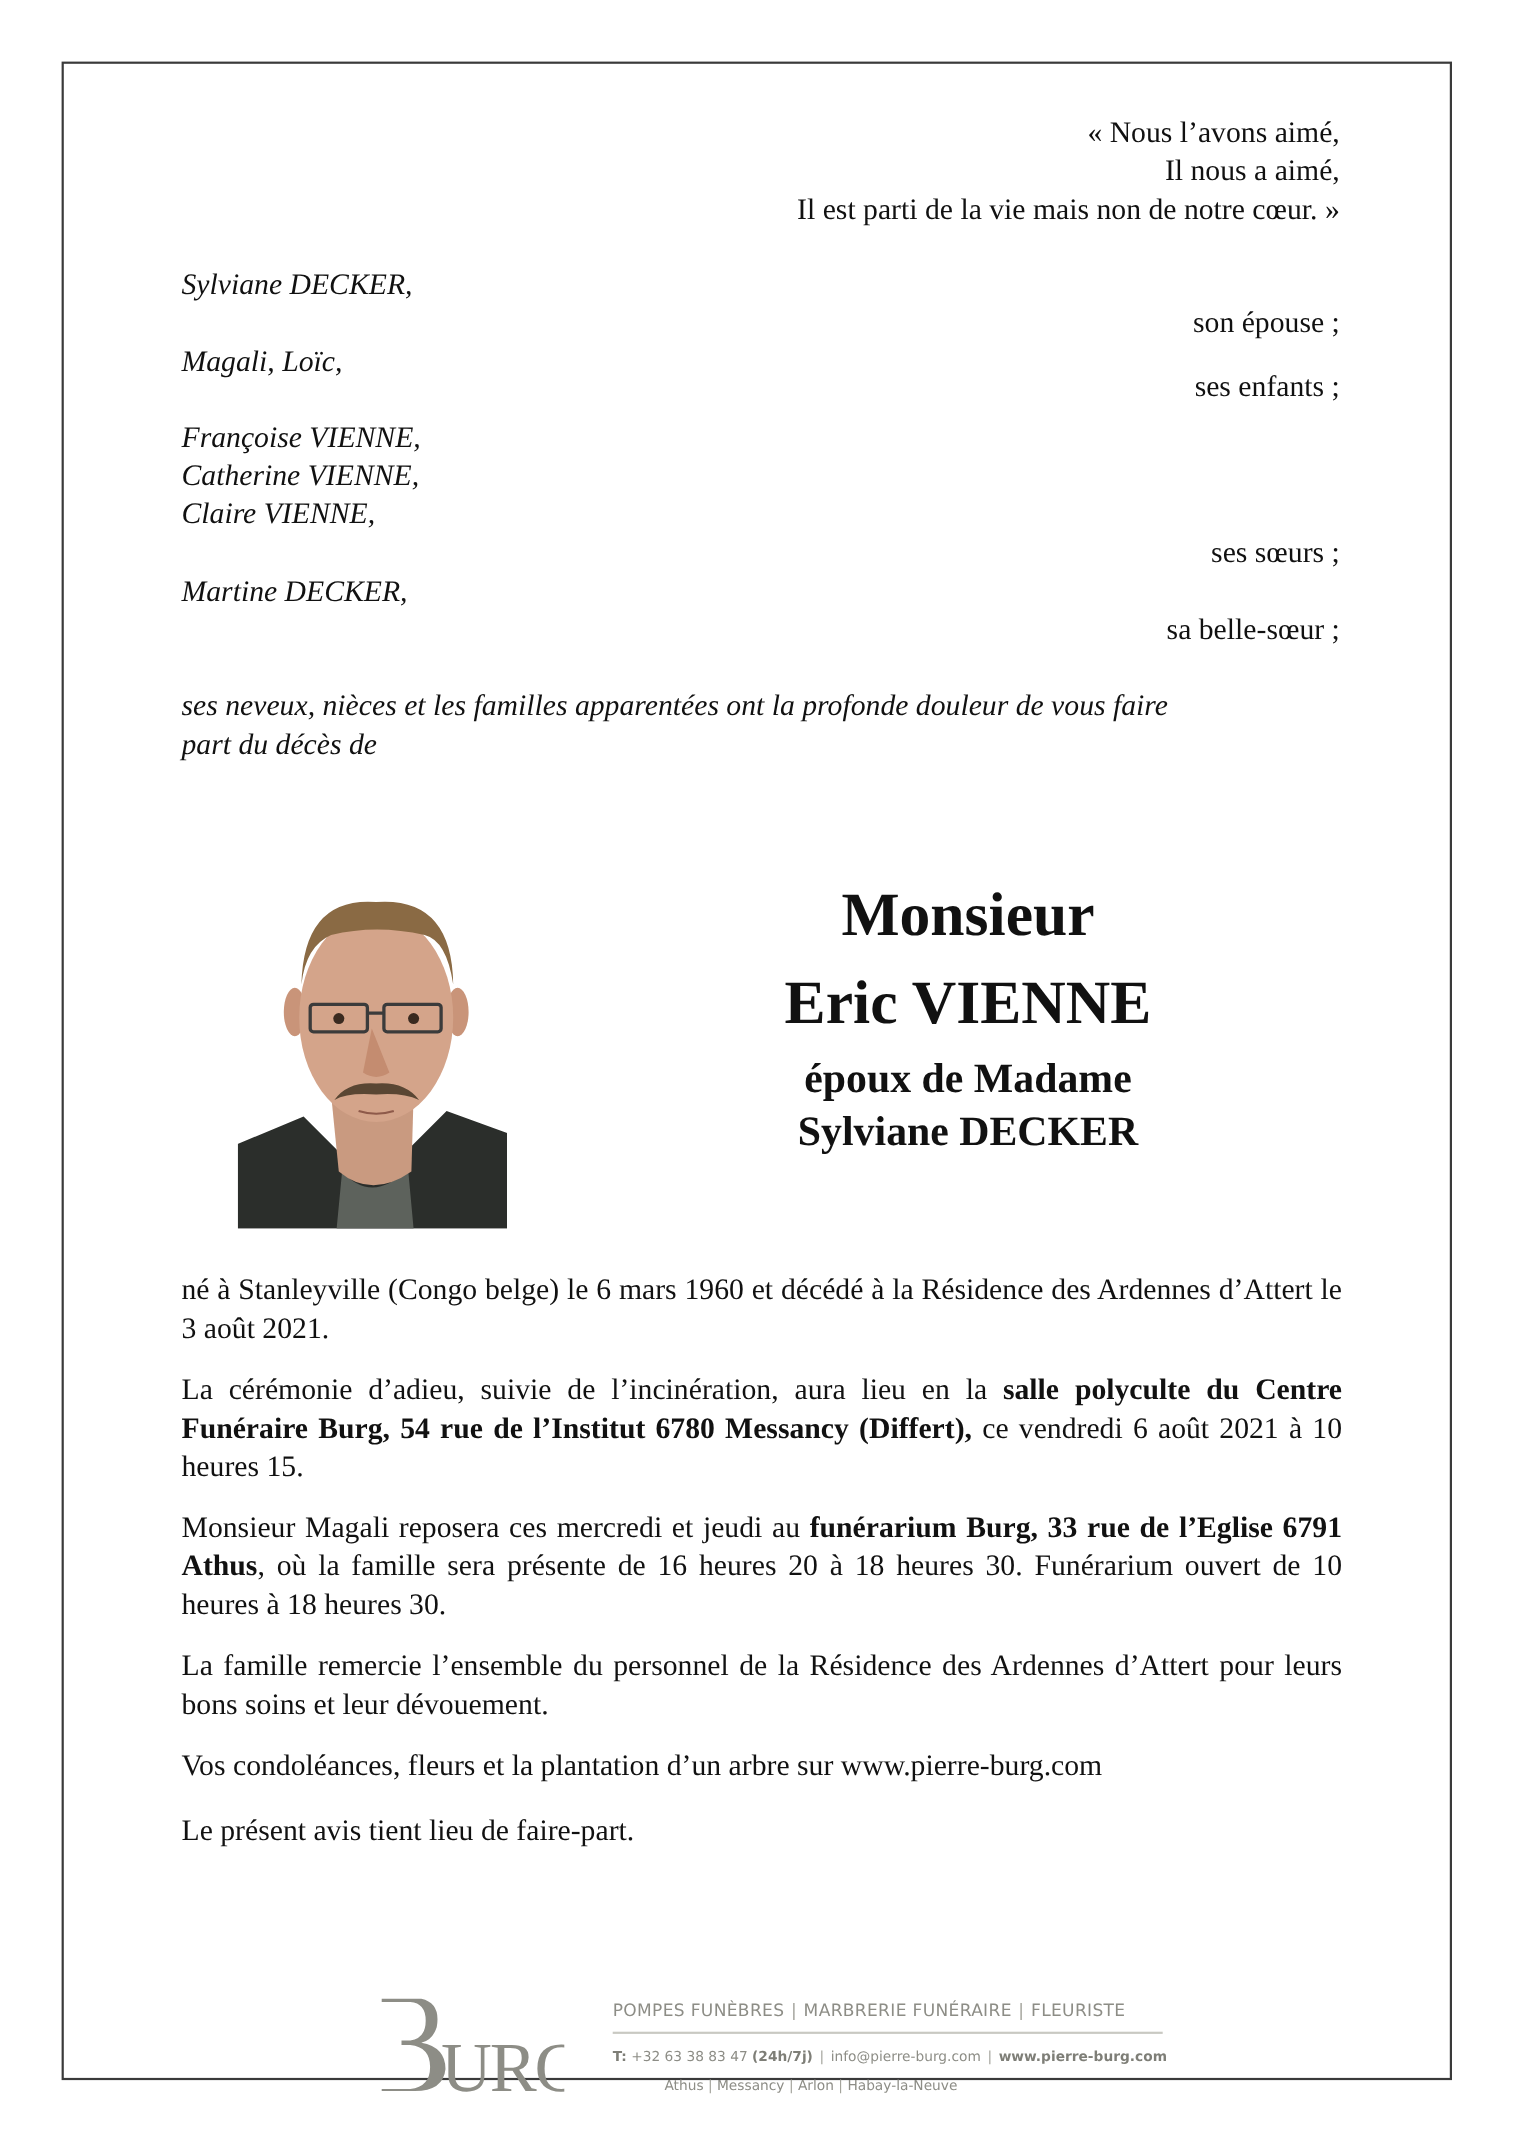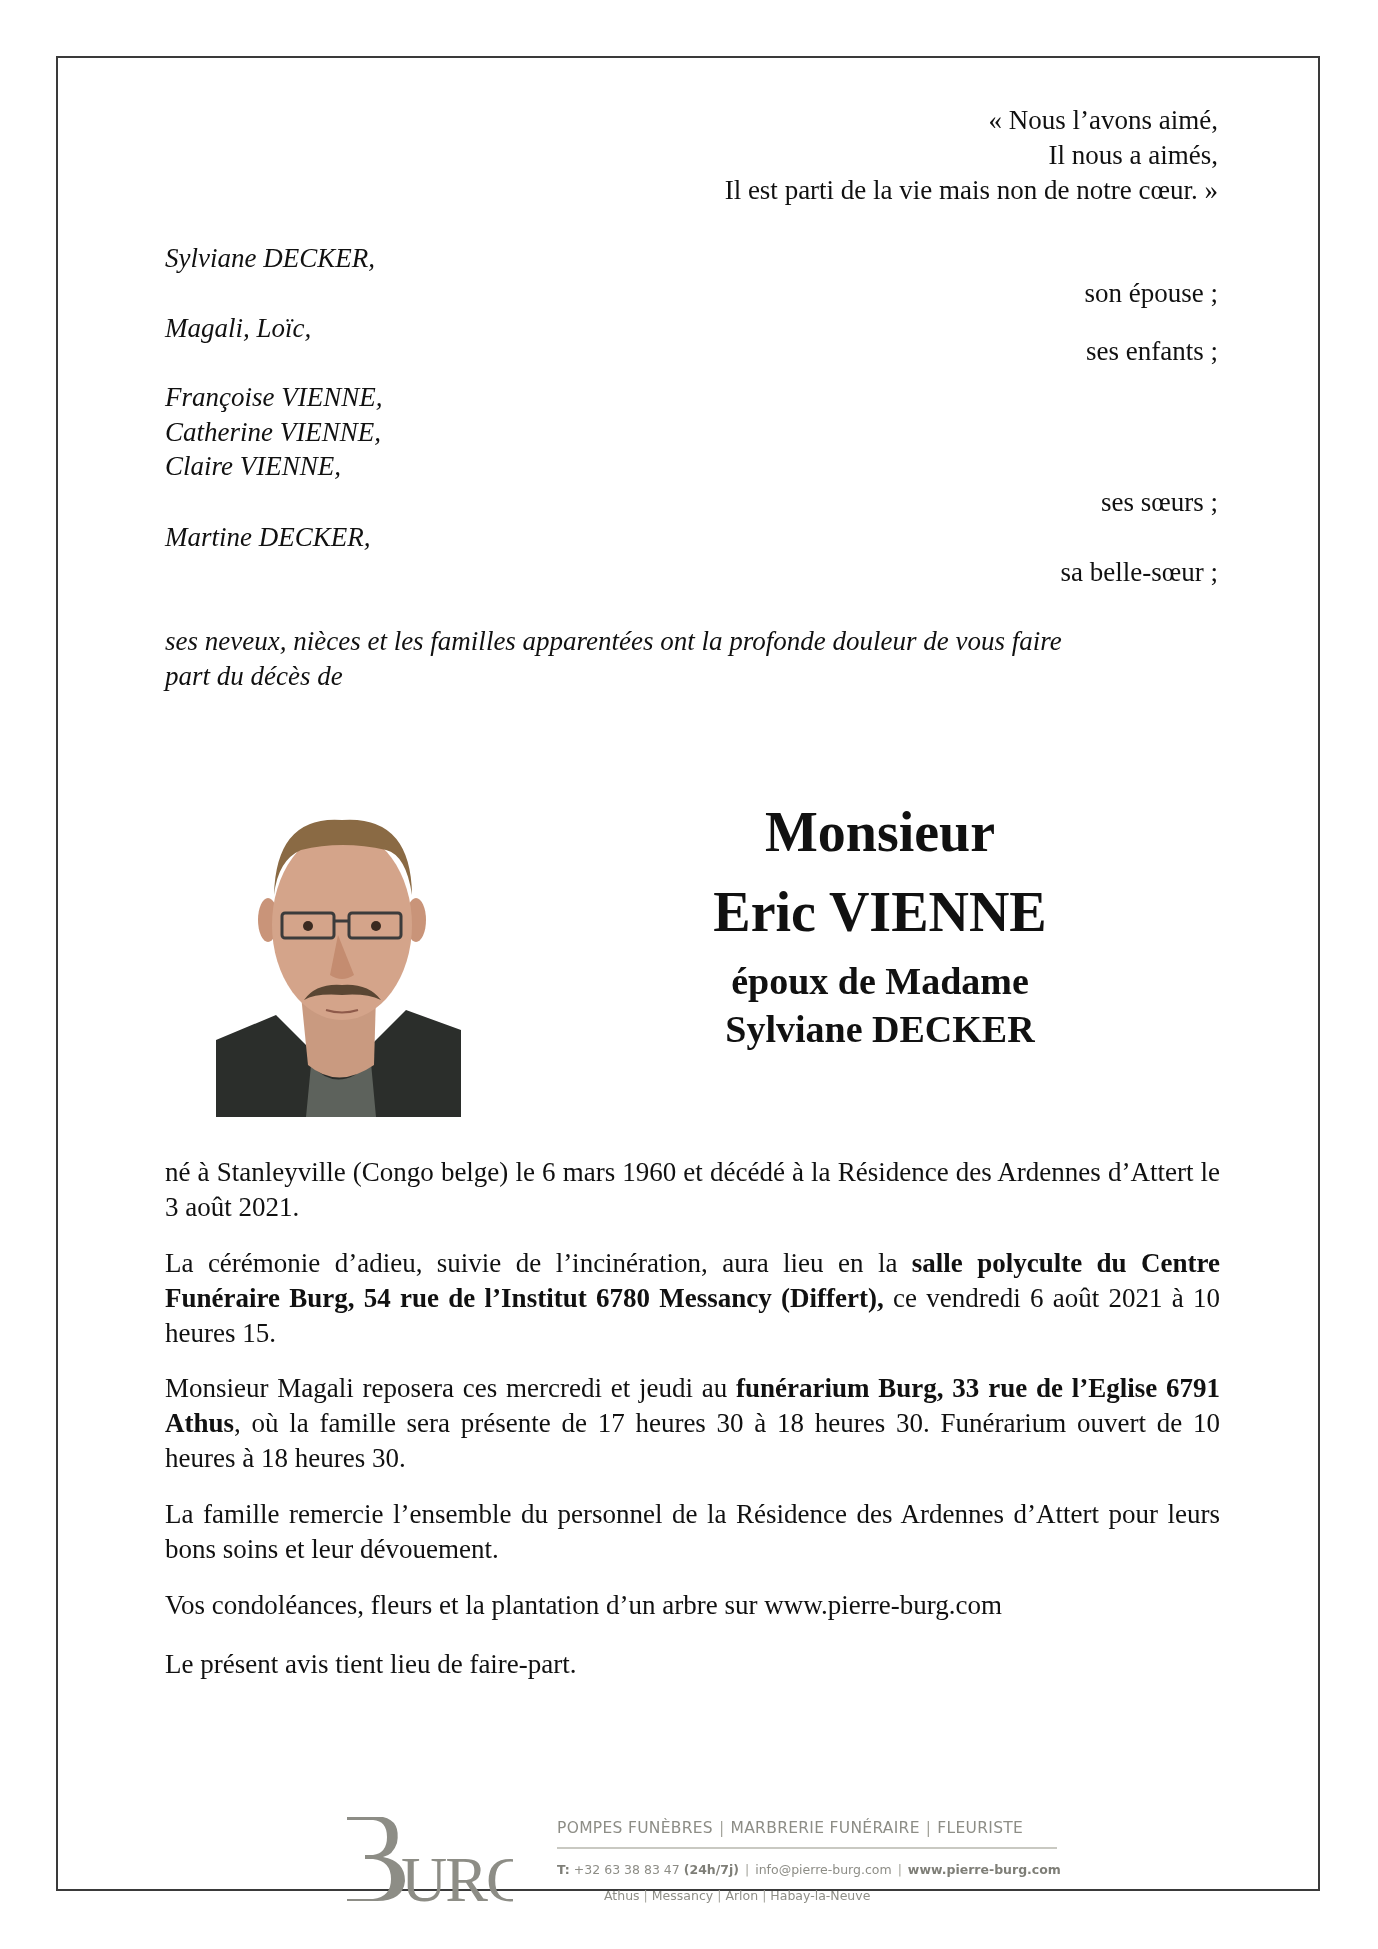--- a/index.html
+++ b/index.html
@@ -24,21 +24,21 @@
   .ft2 b { font-weight:bold; color:#7e7e77; }
   .ft3 { top:1888px; font-size:12.5px;margin-left:47px; }
   .sep { color:#a4a49c; padding:0 6px; }
 </style>
 </head>
 <body>
 
 <div class="frame"></div>
 
 <div class="t right" style="top:104px">« Nous l’avons aimé,</div>
-<div class="t right" style="top:139px">Il nous a aimés,</div>
+<div class="t right" style="top:139px">Il nous a aimé,</div>
 <div class="t right" style="top:174px">Il est parti de la vie mais non de notre cœur. »</div>
 
 <div class="t left" style="top:242px">Sylviane DECKER,</div>
 <div class="t right" style="top:277px">son épouse ;</div>
 
 <div class="t left" style="top:312px">Magali, Loïc,</div>
 <div class="t right" style="top:335px">ses enfants ;</div>
 
 <div class="t left" style="top:381px">Françoise VIENNE,</div>
 <div class="t left" style="top:416px">Catherine VIENNE,</div>
@@ -85,21 +85,21 @@
   <div style="position:absolute; left:0; width:100%; top:0; font-size:56px; line-height:64px;">Monsieur</div>
   <div style="position:absolute; left:0; width:100%; top:80px; font-size:56px; line-height:64px;">Eric VIENNE</div>
   <div style="position:absolute; left:0; width:100%; top:158px; font-size:38px; line-height:46px;">époux de Madame</div>
   <div style="position:absolute; left:0; width:100%; top:206px; font-size:38px; line-height:46px;font-family:Liberation Serif, serif;">Sylviane DECKER</div>
 </div>
 
 <div class="para" style="top:1155px">né à Stanleyville (Congo belge) le 6 mars 1960 et décédé à la Résidence des Ardennes d’Attert le 3 août 2021.</div>
 
 <div class="para" style="top:1246px"><span>La cérémonie d’adieu, suivie de l’incinération, aura lieu en la </span><b>salle polyculte du Centre Funéraire Burg, 54 rue de l’Institut 6780 Messancy (Differt),</b><span> ce vendredi 6 août 2021 à 10 heures 15.</span></div>
 
-<div class="para" style="top:1371px"><span>Monsieur Magali reposera ces mercredi et jeudi au </span><b>funérarium Burg, 33 rue de l’Eglise 6791 Athus</b><span>, où la famille sera présente de 17 heures 30 à 18 heures 30. Funérarium ouvert de 10 heures à 18 heures 30.</span></div>
+<div class="para" style="top:1371px"><span>Monsieur Magali reposera ces mercredi et jeudi au </span><b>funérarium Burg, 33 rue de l’Eglise 6791 Athus</b><span>, où la famille sera présente de 16 heures 20 à 18 heures 30. Funérarium ouvert de 10 heures à 18 heures 30.</span></div>
 
 <div class="para" style="top:1497px">La famille remercie l’ensemble du personnel de la Résidence des Ardennes d’Attert pour leurs bons soins et leur dévouement.</div>
 
 <div class="para" style="top:1588px">Vos condoléances, fleurs et la plantation d’un arbre sur www.pierre-burg.com</div>
 
 <div class="para" style="top:1647px">Le présent avis tient lieu de faire-part.</div>
 
 <div class="footer-logo">
   <svg width="170" height="90" viewBox="0 0 170 90">
     <path d="M4 2 L40 2 Q58 6 54 28 Q50 40 40 42 Q62 46 62 66 Q60 86 34 86 L4 86 L4 84 L30 84 Q48 82 48 64 Q48 46 30 44 L22 44 L22 40 L30 40 Q44 38 44 22 Q44 6 30 5 L4 5 Z" fill="#8d8d86"></path>

